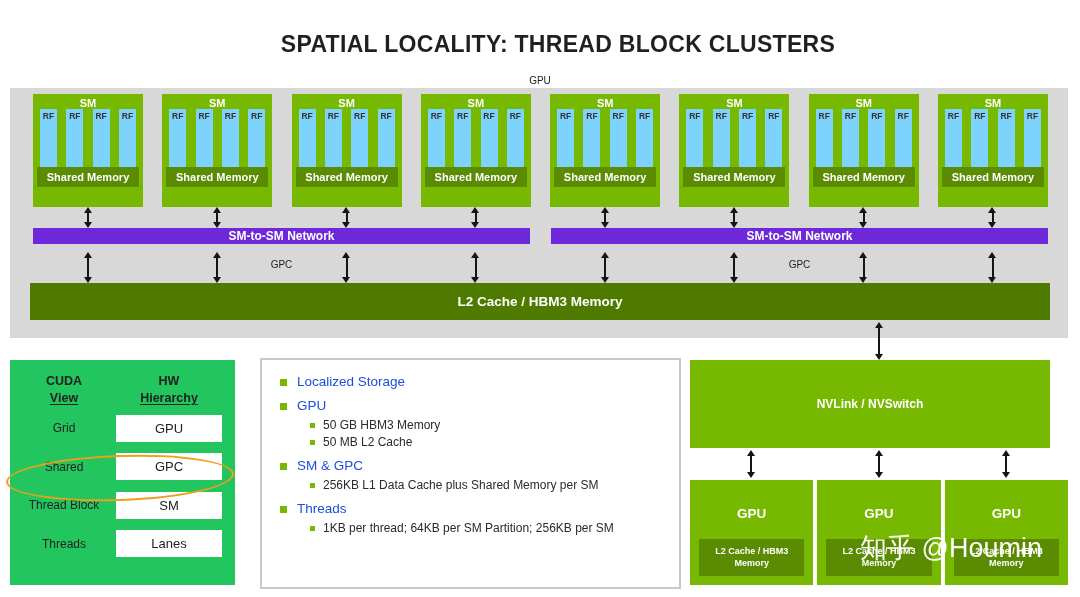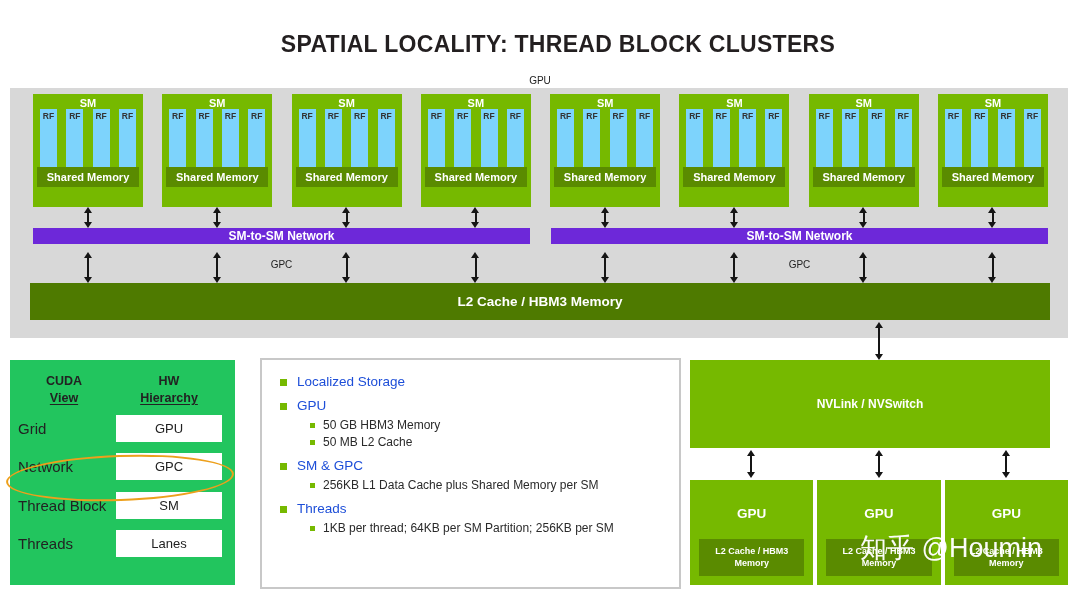--- a/index.html
+++ b/index.html
@@ -56,21 +56,21 @@
 
   
   .mapping-panel { position:absolute; left:10px; top:360px; width:225px; height:225px;
                    background:#22c55e; padding-left:8px; }
   .map-headers { display:flex; padding-top:13px; margin-bottom:8px; }
   .map-header { font-weight:bold; font-size:12.5px; color:#222; text-align:center; line-height:1.35; }
   .map-header.c1 { width:92px; margin-right:6px; }
   .map-header.c2 { width:106px; }
   .map-header .underline { text-decoration:underline; text-underline-offset:2px; }
   .map-row { display:flex; align-items:center; margin-bottom:11.5px; }
-  .map-label { width:92px; text-align:left; font-size:15px; color:#222; margin-right:6px; }
+  .map-label { width:92px; text-align:center; font-size:12px; color:#222; margin-right:6px; }
   .map-box { width:106px; height:27px; background:#fff; display:flex; align-items:center;
              justify-content:center; font-size:13px; color:#222; }
 
   .circle-highlight { position:absolute; left:6px; top:455px; width:228px; height:46px;
                       border:2.5px solid #eda01c; border-radius:50%; transform:rotate(-2deg);
                       z-index:10; pointer-events:none; }
 
   
   .notes-box { position:absolute; left:260px; top:358px; width:421px; height:231px;
                background:#fff; border:2px solid #c8c8c8; padding:12px 16px; }
@@ -264,21 +264,21 @@
         <div>HW</div>
         <div class="underline">Hierarchy</div>
       </div>
     </div>
     <div>
         <div class="map-row">
           <div class="map-label">Grid</div>
           <div class="map-box">GPU</div>
         </div>
         <div class="map-row">
-          <div class="map-label">Network</div>
+          <div class="map-label">Shared</div>
           <div class="map-box">GPC</div>
         </div>
         <div class="map-row">
           <div class="map-label">Thread Block</div>
           <div class="map-box">SM</div>
         </div>
         <div class="map-row">
           <div class="map-label">Threads</div>
           <div class="map-box">Lanes</div>
         </div>

